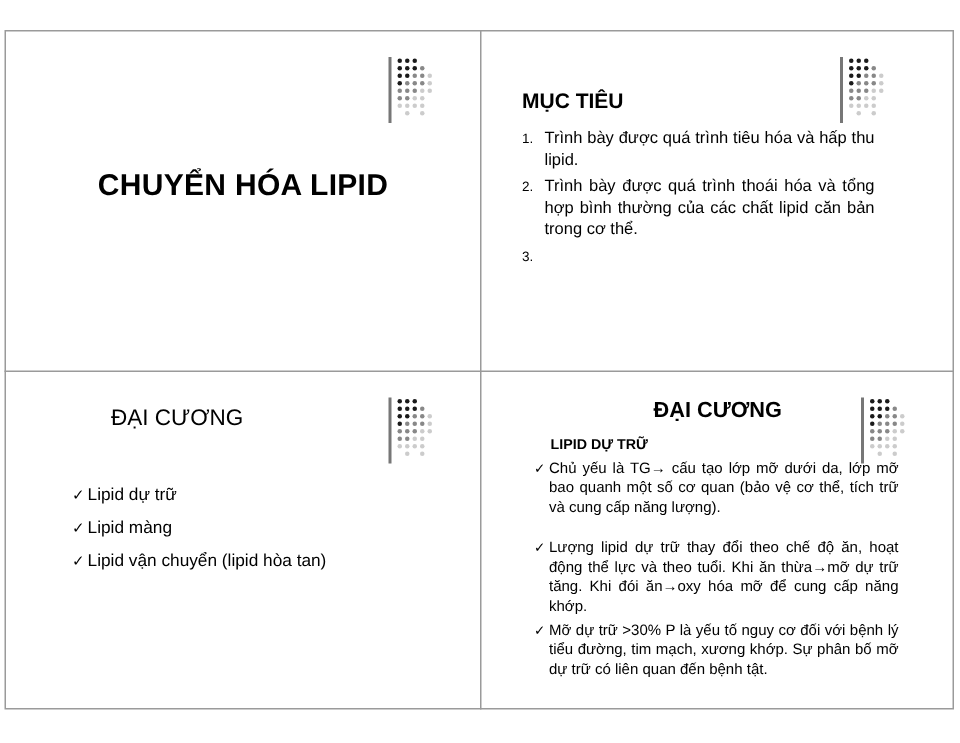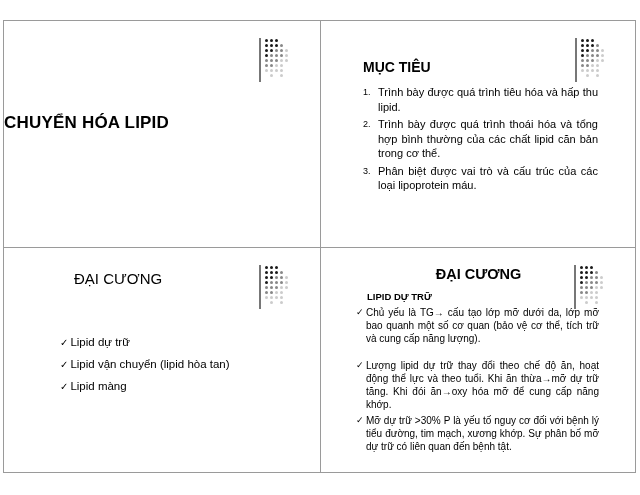--- a/index.html
+++ b/index.html
@@ -8,42 +8,42 @@
     font-family: "Liberation Sans", sans-serif; color: #000;
   }
   .sheet {
     position: absolute; left: 3px; top: 20px; width: 633px; height: 453px;
     border: 1px solid #9a9a9a; box-sizing: border-box;
   }
   .vdiv { position: absolute; left: 320px; top: 20px; width: 1px; height: 453px; background: #9a9a9a; }
   .hdiv { position: absolute; left: 3px; top: 247px; width: 633px; height: 1px; background: #9a9a9a; }
   .slide { position: absolute; }
   .s1 { left: 4px; top: 21px; width: 316px; height: 226px; }
-  .s2 { left: 321px; top: 21px; width: 315px; height: 226px; }
+  .s2 { left: 306px; top: 21px; width: 315px; height: 226px; }
   .s3 { left: 4px; top: 248px; width: 316px; height: 225px; }
   .s4 { left: 321px; top: 248px; width: 315px; height: 225px; }
 
   .deco { position: absolute; width: 30px; height: 45px; }
   .deco .bar { position: absolute; left: 0; top: 0; width: 2px; height: 44px; background: #777; }
   .deco .dots { position: absolute; left: 6px; top: 0; }
   .dotrow { display: flex; height: 5px; margin-bottom: 0; }
   .dot { width: 3px; height: 3px; border-radius: 50%; margin-right: 2px; margin-top: 1px; }
 
   .title-main {
-    position: absolute; left: 0; width: 316px; top: 92px; text-align: left;
-    font-weight: bold; font-size: 17px; letter-spacing: 0.2px;
+    position: absolute; left: 0; width: 316px; top: 92px; text-align: center;
+    font-weight: bold; font-size: 20px; letter-spacing: 0.2px;
   }
   .h-muctieu { position: absolute; left: 42px; top: 38px; font-weight: bold; font-size: 14px; }
   .olist { position: absolute; left: 42px; top: 64px; width: 235px; margin: 0; padding: 0; list-style: none; font-size: 11px; line-height: 14.5px; }
   .olist li { position: relative; padding-left: 15px; margin-bottom: 3px; text-align: justify; }
   .olist .num { position: absolute; left: 0; top: 0; font-size: 9px; }
 
   .h-daicuong-l { position: absolute; left: 70px; top: 22px; font-size: 15px; }
   .intro { position: absolute; left: 54px; top: 54px; font-size: 11.5px; }
-  .clist { position: absolute; left: 44px; top: 74px; margin: 12px; padding: 0; list-style: none; font-size: 11.5px; }
+  .clist { position: absolute; left: 44px; top: 74px; margin: 0; padding: 0; list-style: none; font-size: 11.5px; }
   .clist li { height: 22px; line-height: 16px; }
   .chk { font-size: 10px; margin-right: 2px; }
 
   .h-daicuong-r { position: absolute; left: 0; width: 315px; top: 18px; text-align: center; font-weight: bold; font-size: 14.5px; }
   .sub-r { position: absolute; left: 46px; top: 43px; font-weight: bold; font-size: 9.5px; }
   .blist { position: absolute; left: 36px; top: 58px; width: 242px; margin: 0; padding: 0; list-style: none; font-size: 10px; line-height: 13px; }
   .blist li { position: relative; padding-left: 9px; text-align: justify; margin-bottom: 3px; }
   .blist li.gap { margin-bottom: 14px; }
   .blist .chk { position: absolute; left: -1px; top: 0; font-size: 9px; }
 </style>
@@ -178,21 +178,21 @@
           <div class="dot" style="background: transparent;"></div>
           <div class="dot" style="background: rgb(204, 204, 204);"></div>
           <div class="dot" style="background: transparent;"></div>
         </div>
       </div>
   </div>
   <div class="h-muctieu">MỤC TIÊU</div>
   <ol class="olist">
     <li><span class="num">1.</span><span>Trình bày được quá trình tiêu hóa và hấp thu lipid.</span></li>
     <li><span class="num">2.</span><span>Trình bày được quá trình thoái hóa và tổng hợp bình thường của các chất lipid căn bản trong cơ thể.</span></li>
-    <li><span class="num">3.</span><span>Phân biệt được vai trò và cấu trúc của các loại lipoprotein máu.</span></li>
+    <li><span class="num">3.</span></li>
   </ol>
 </div>
 
 <div class="slide s3">
   <div class="deco" style="left:255px;top:17px;">
     <div class="bar"></div>
       <div class="dots">
         <div class="dotrow">
           <div class="dot" style="background: rgb(26, 26, 26);"></div>
           <div class="dot" style="background: rgb(26, 26, 26);"></div>
@@ -247,22 +247,22 @@
           <div class="dot" style="background: rgb(204, 204, 204);"></div>
           <div class="dot" style="background: transparent;"></div>
           <div class="dot" style="background: rgb(204, 204, 204);"></div>
           <div class="dot" style="background: transparent;"></div>
         </div>
       </div>
   </div>
   <div class="h-daicuong-l">ĐẠI CƯƠNG</div>
   <ul class="clist">
     <li><span class="chk">✓</span><span>Lipid dự trữ</span></li>
+    <li><span class="chk">✓</span><span>Lipid màng</span></li>
     <li><span class="chk">✓</span><span>Lipid vận chuyển (lipid hòa tan)</span></li>
-    <li><span class="chk">✓</span><span>Lipid màng</span></li>
   </ul>
 </div>
 
 <div class="slide s4">
   <div class="deco" style="left:253px;top:17px;">
     <div class="bar"></div>
       <div class="dots">
         <div class="dotrow">
           <div class="dot" style="background: rgb(26, 26, 26);"></div>
           <div class="dot" style="background: rgb(26, 26, 26);"></div>

